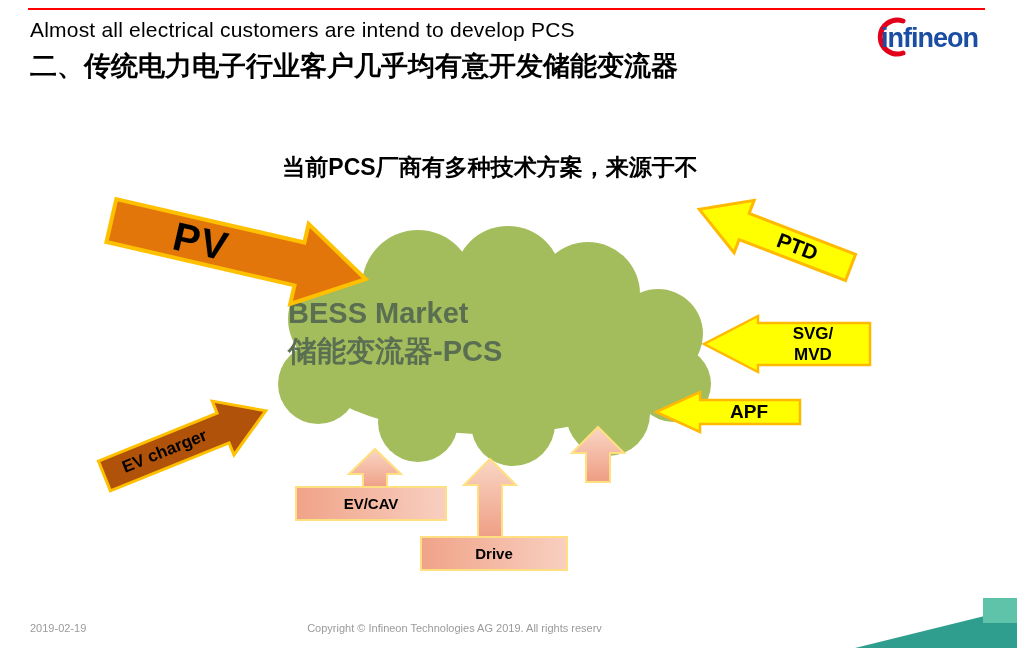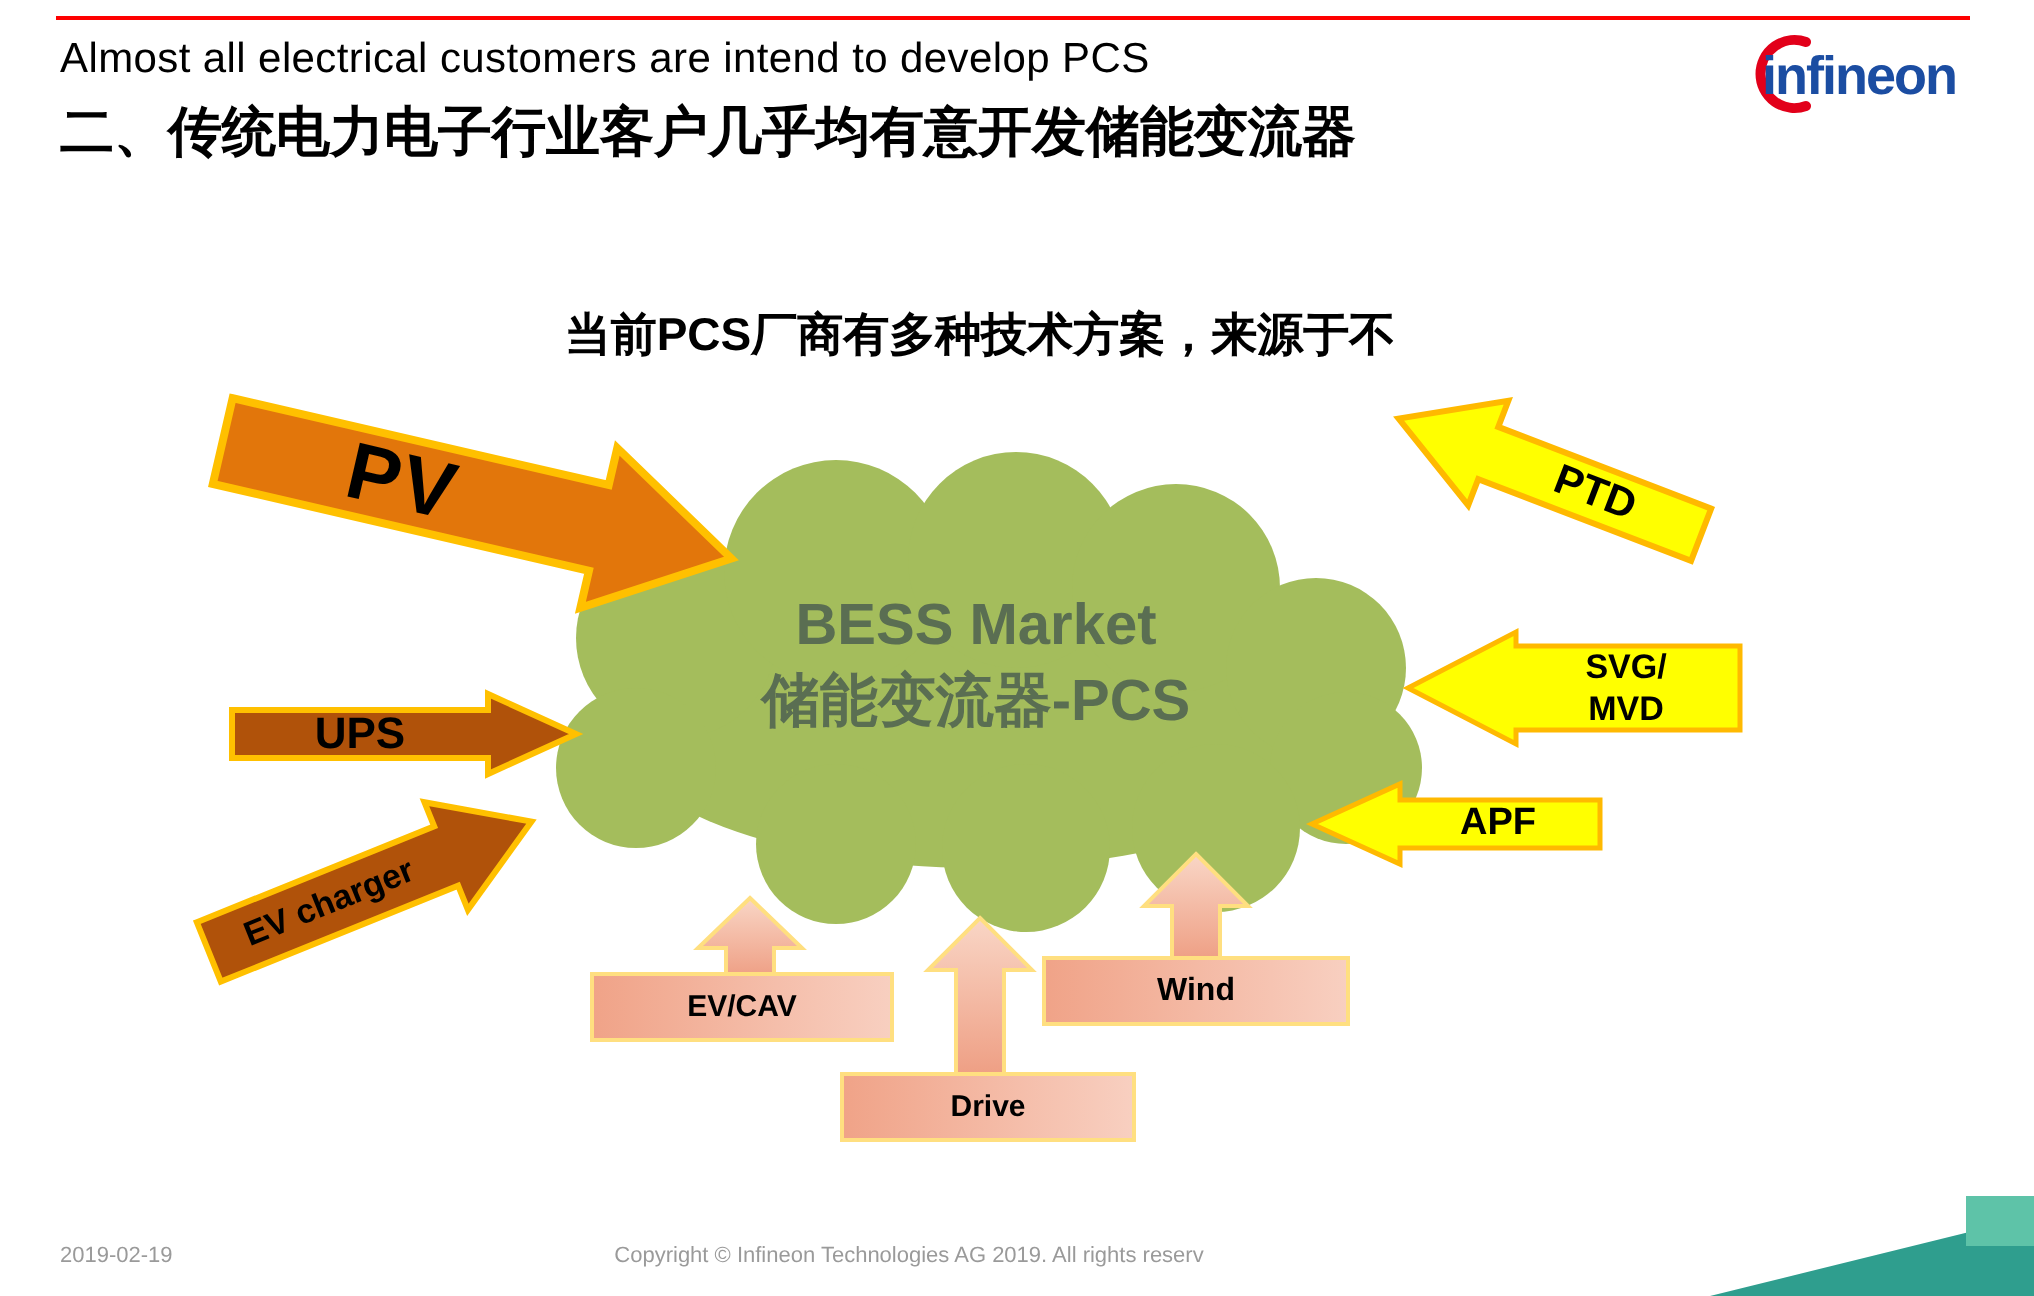--- a/index.html
+++ b/index.html
@@ -18,21 +18,21 @@
 
   .logo { left:869px; top:14px; width:132px; height:48px; }
 
   .intro {
     left:198px; top:150px; width:584px; text-align:center;
     font-size:23px; font-weight:600; color:#000; line-height:1.5;
   }
 
   .cloud-svg { left:258px; top:224px; width:462px; height:242px; }
   .cloud-text {
-    left:288px; top:294px; width:400px; text-align:center;
+    left:288px; top:294px; width:400px; 
     color:#5a6e52; font-weight:700; font-size:29px; line-height:1.32;
   }
 
   .arrow { position:absolute; }
   .arrow svg { position:absolute; left:0; top:0; width:100%; height:100%; overflow:visible; }
   .arrow-label {
     position:absolute; color:#000; font-weight:700; text-align:center;
     display:flex; align-items:center; justify-content:center;
   }
 
@@ -120,26 +120,20 @@
     <div>储能变流器-PCS</div>
   </div>
 
   <div class="arrow arr-pv">
     <svg viewBox="0 0 268 94">
       <polygon points="3,25 196,25 196,6 264,47 196,88 196,69 3,69" fill="#e2760b" stroke="#ffc000" stroke-width="4"></polygon>
     </svg>
     <div class="arrow-label lbl-pv">PV</div>
   </div>
 
-  <div class="arrow arr-ups">
-    <svg viewBox="0 0 178 46">
-      <polygon points="2,11 130,11 130,3 174,23 130,43 130,35 2,35" fill="#b0520a" stroke="#ffc000" stroke-width="3"></polygon>
-    </svg>
-    <div class="arrow-label lbl-ups">UPS</div>
-  </div>
 
   <div class="arrow arr-evch">
     <svg viewBox="0 0 180 66">
       <polygon points="2,17 130,17 130,4 176,33 130,62 130,49 2,49" fill="#b0520a" stroke="#ffc000" stroke-width="3"></polygon>
     </svg>
     <div class="arrow-label lbl-evch">EV charger</div>
   </div>
 
   <div class="arrow arr-ptd">
     <svg viewBox="0 0 168 64">
@@ -195,21 +189,20 @@
     <svg viewBox="0 0 58 59">
       <defs>
         <linearGradient id="gradWi" x1="0" y1="0" x2="0" y2="1">
           <stop offset="0" stop-color="#f9d6c6"></stop>
             <stop offset="1" stop-color="#ee9d82"></stop>
         </linearGradient>
       </defs>
       <polygon points="29,2 55,28 41,28 41,57 17,57 17,28 3,28" fill="url(#gradWi)" stroke="#ffdf80" stroke-width="2"></polygon>
     </svg>
   </div>
-  <div class="src-box box-wind">Wind</div>
 
   <div class="abs footer-date">2019-02-19</div>
   <div class="abs footer-copy">Copyright © Infineon Technologies AG 2019. All rights  reserv</div>
 
   <div class="abs corner-svg">
     <svg viewBox="0 0 162 52" width="162" height="52">
       <polygon points="0,52 162,52 162,12" fill="#2f9e8e"></polygon>
       <rect x="128" y="2" width="34" height="25" fill="#5ec3a8"></rect>
     </svg>
   </div>

